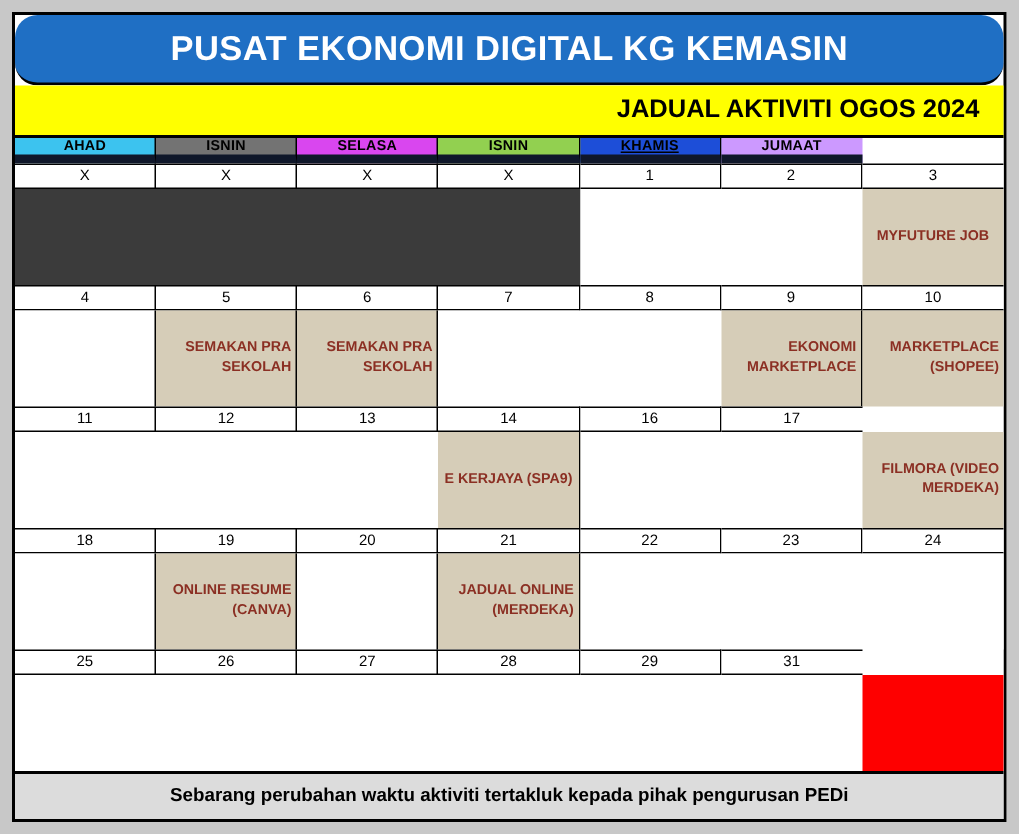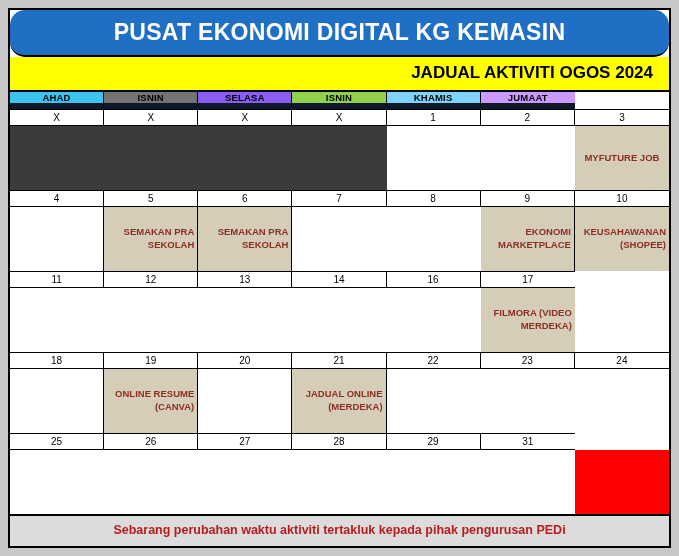--- a/index.html
+++ b/index.html
@@ -123,21 +123,21 @@
     background: #d6cdb8;
   }
   .eventcell.red {
     background: #fe0000;
   }
   .eventcell.blank-span {
     border-right: none;
   }
   .footer-bar {
     background: #dcdcdc;
-    color: #b91c1c;
+    color: #000000;
     font-weight: bold;
     font-size: 12.5px;
     text-align: center;
     padding: 8px 0 9px 0;
     border-top: 2px solid #000;
     line-height: 1.05;
   }
 </style>
 </head>
 <body>
@@ -145,23 +145,23 @@
 <div class="page">
   <div class="frame">
 
     <div class="title-bar">PUSAT EKONOMI DIGITAL KG KEMASIN</div>
     <div class="subtitle-bar">JADUAL AKTIVITI OGOS 2024</div>
 
     <div class="calendar">
       <div class="dow-row">
         <div class="dow" style="background: rgb(60, 195, 239);">AHAD</div>
         <div class="dow" style="background: #737373;">ISNIN</div>
-        <div class="dow" style="background: #8b5cf6;">SELASA</div>
+        <div class="dow" style="background: #d946ef;">SELASA</div>
         <div class="dow" style="background: rgb(146, 208, 80);">ISNIN</div>
-        <div class="dow" style="background: #7dd3fc;">KHAMIS</div>
+        <div class="dow" style="background: #1d4ed8; text-decoration: underline;">KHAMIS</div>
         <div class="dow" style="background: rgb(204, 153, 255);">JUMAAT</div>
       </div>
 
       <div class="date-row">
         <div class="datecell">X</div>
         <div class="datecell">X</div>
         <div class="datecell">X</div>
         <div class="datecell">X</div>
         <div class="datecell">1</div>
         <div class="datecell">2</div>
@@ -181,33 +181,34 @@
         <div class="datecell">8</div>
         <div class="datecell">9</div>
         <div class="datecell">10</div>
       </div>
       <div class="event-row">
         <div class="eventcell"></div>
         <div class="eventcell tan">SEMAKAN PRA SEKOLAH</div>
         <div class="eventcell tan">SEMAKAN PRA SEKOLAH</div>
         <div class="eventcell blank-span" style="grid-column: span 2;"></div>
         <div class="eventcell tan">EKONOMI MARKETPLACE</div>
-        <div class="eventcell tan">KEUSAHAWANAN (SHOPEE)</div>
+        <div class="eventcell tan">MARKETPLACE (SHOPEE)</div>
       </div>
 
       <div class="date-row">
         <div class="datecell">11</div>
         <div class="datecell">12</div>
         <div class="datecell">13</div>
         <div class="datecell">14</div>
         <div class="datecell">16</div>
         <div class="datecell">17</div>
       </div>
       <div class="event-row">
         <div class="eventcell blank-span" style="grid-column: span 3;"></div>
+        <div class="eventcell tan">E KERJAYA (SPA9)</div>
         <div class="eventcell blank-span" style="grid-column: span 2;"></div>
         <div class="eventcell tan">FILMORA (VIDEO MERDEKA)</div>
       </div>
 
       <div class="date-row">
         <div class="datecell">18</div>
         <div class="datecell">19</div>
         <div class="datecell">20</div>
         <div class="datecell">21</div>
         <div class="datecell">22</div>

